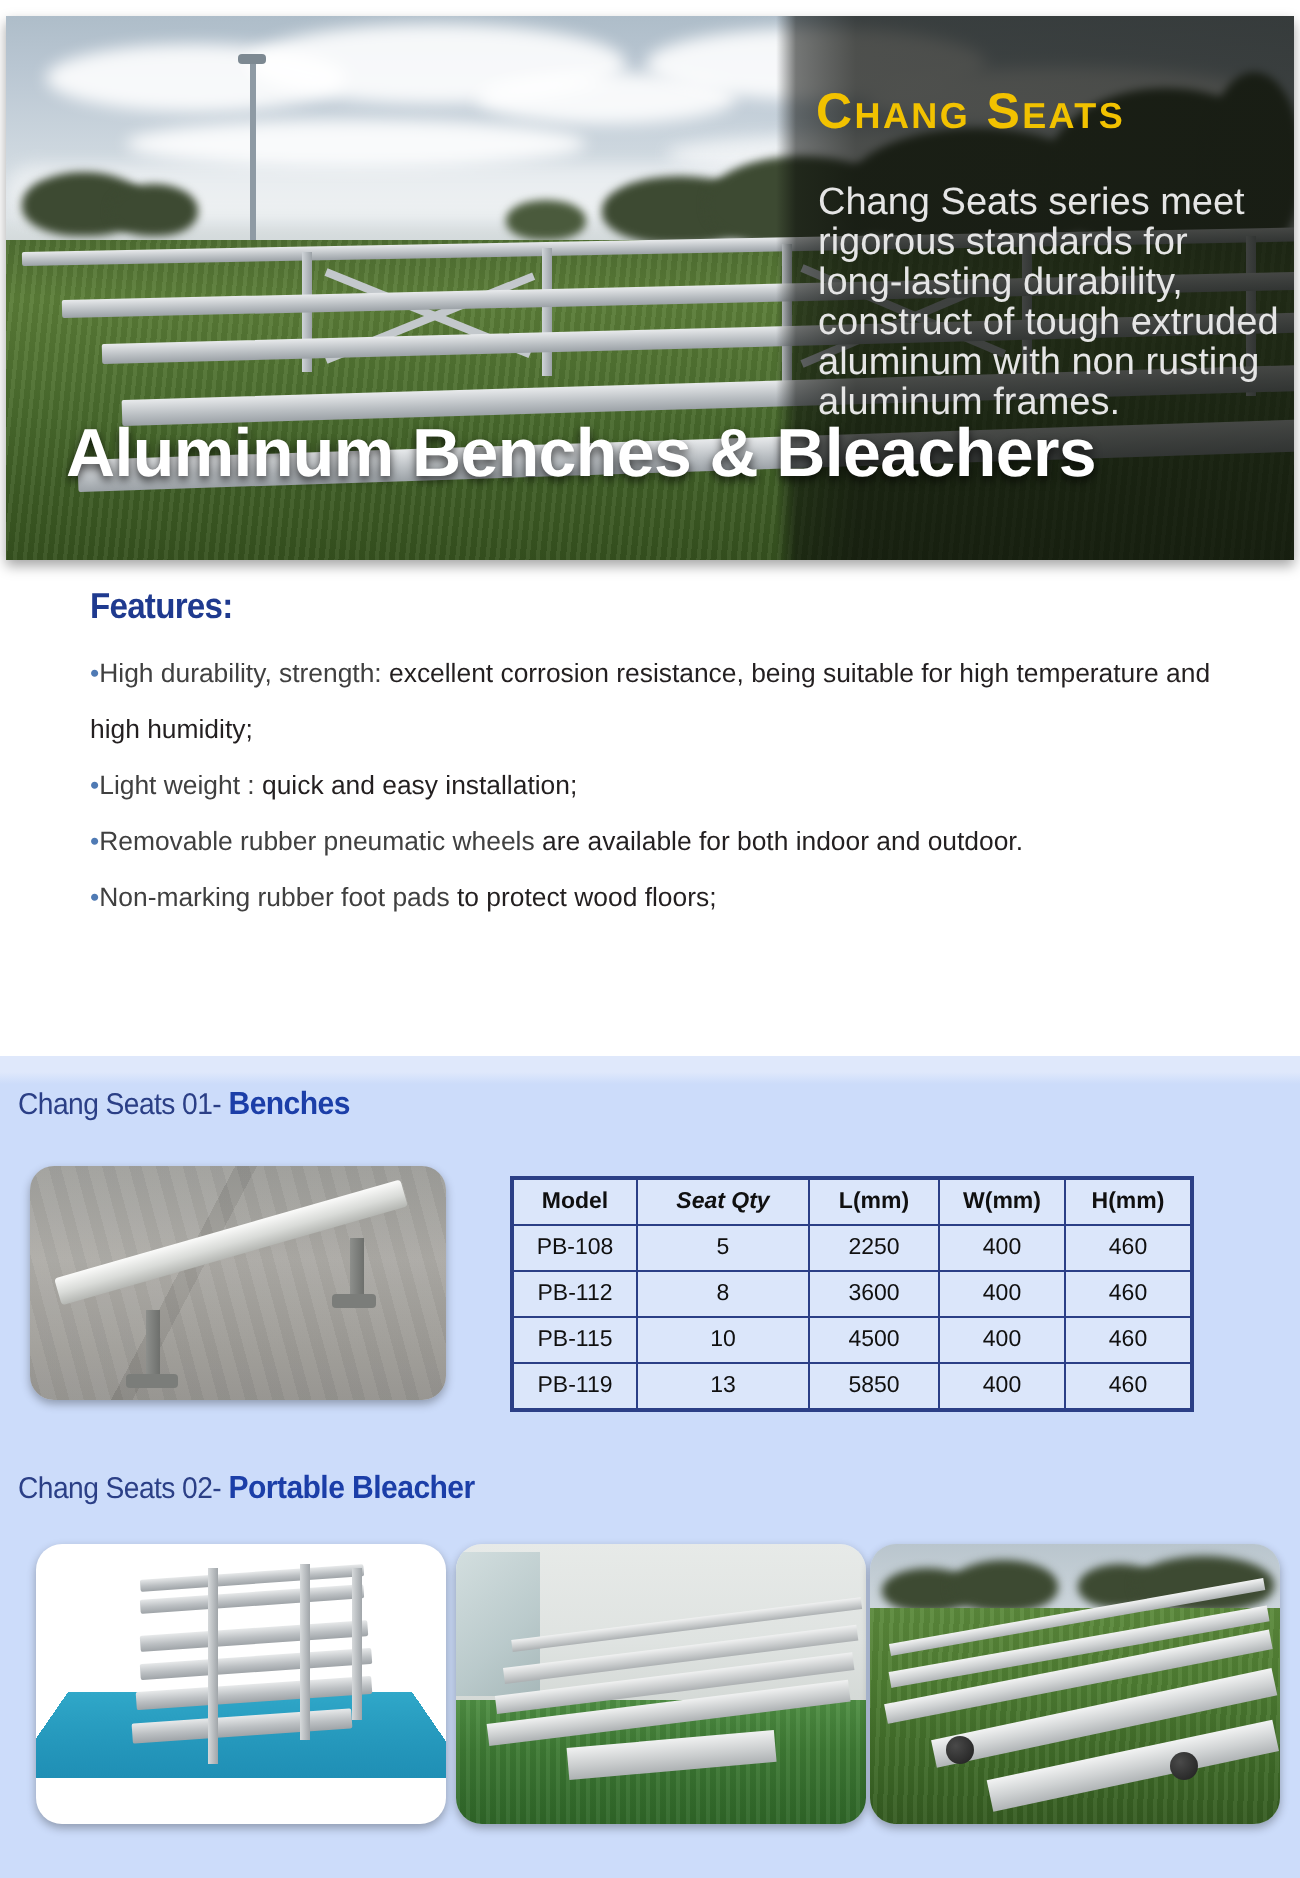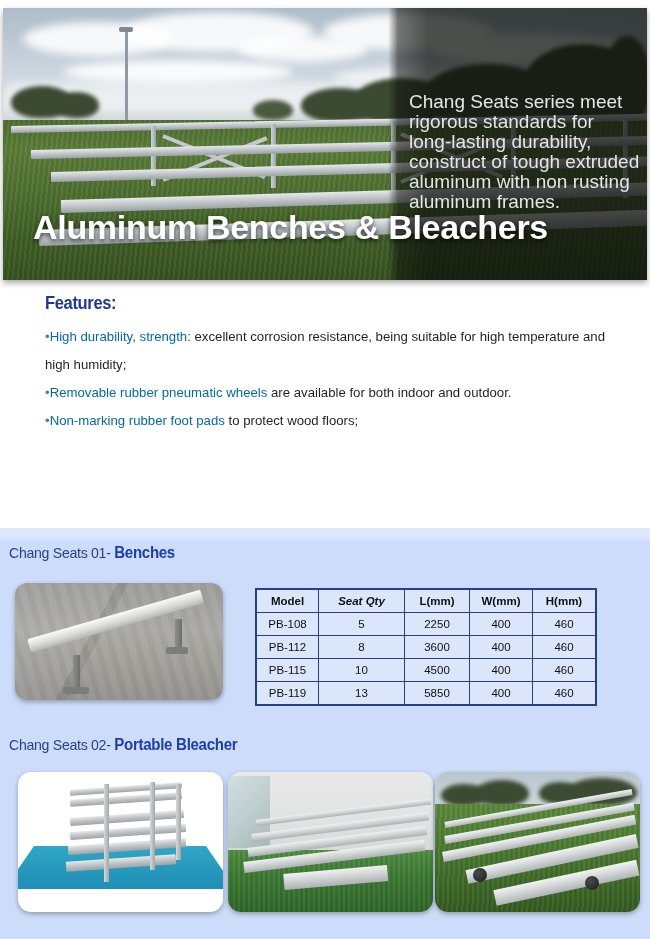--- a/index.html
+++ b/index.html
@@ -187,21 +187,21 @@
     position: absolute;
     left: 45px; top: 38px;
     width: 580px;
   }
   .feat-item {
     font-size: 13.2px;
     line-height: 28px;
     color: #231f20;
   }
   .feat-lead {
-    color: #0369a1;
+    color: #404040;
     text-align: right;
   }
   .feat-bullet { color: #4f7ab4; }
 
   
   .sec01-heading {
     position: absolute;
     left: 9px; top: 544px;
     font-size: 15px;
     color: #2b3f86;
@@ -427,32 +427,36 @@
     <div class="bl-diag" style="left:398px; top:124px; width:110px; transform:rotate(23deg); transform-origin:left center;"></div>
     <div class="bl-diag" style="left:398px; top:172px; width:112px; transform:rotate(-23deg); transform-origin:left center;"></div>
     <div class="bl-rail bl-r2"></div>
     <div class="bl-rail bl-r3"></div>
     <div class="bl-rail bl-r4"></div>
     <div class="bl-rail bl-r5"></div>
   </div>
 
   <div class="hero-dark"></div>
 
+  <div class="hero-brand">Chang Seats</div>
   <div class="hero-desc">Chang Seats series meet rigorous standards for long-lasting durability, construct of tough extruded aluminum with non rusting aluminum frames.</div>
   <div class="hero-title">Aluminum Benches &amp; Bleachers</div>
 </div>
 
 <div class="features">
   <div class="features-heading">Features:</div>
   <div class="feat-list">
 
     <div class="feat-item">
       <span class="feat-bullet">•</span><span class="feat-lead">High durability, strength:</span><span> excellent corrosion resistance, being suitable for high temperature and high humidity;</span>
     </div>
 
+    <div class="feat-item">
+      <span class="feat-bullet">•</span><span class="feat-lead">Light weight :</span><span> quick and easy installation;</span>
+    </div>
 
 
     <div class="feat-item">
       <span class="feat-bullet">•</span><span class="feat-lead">Removable rubber pneumatic wheels</span><span> are available for both indoor and outdoor.</span>
     </div>
 
     <div class="feat-item">
       <span class="feat-bullet">•</span><span class="feat-lead">Non-marking rubber foot pads</span><span> to protect wood floors;</span>
     </div>
 

